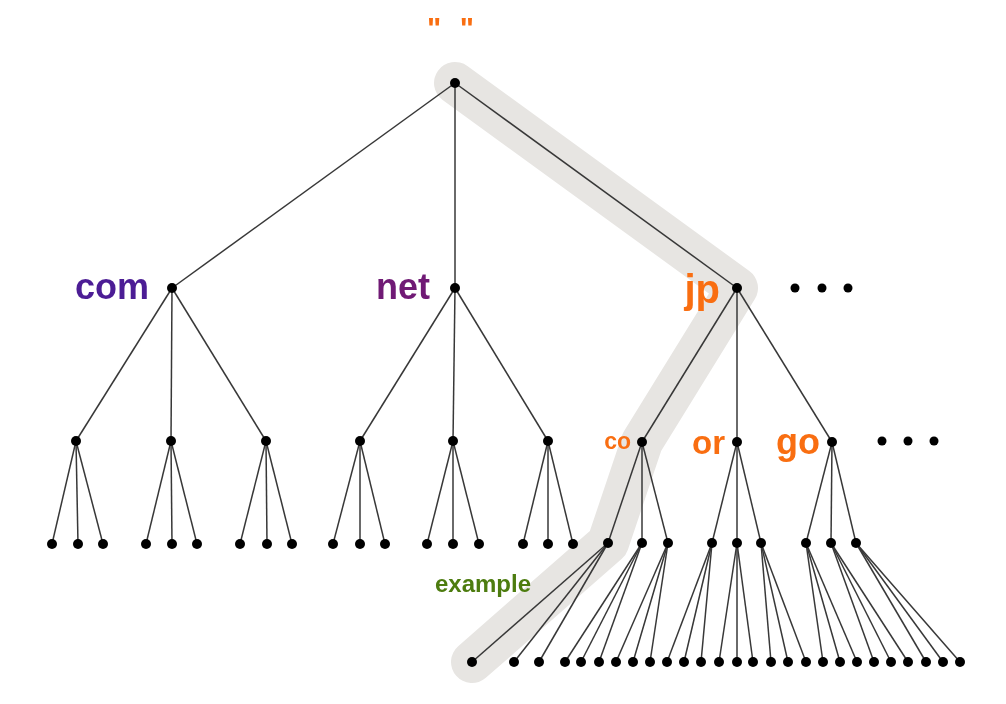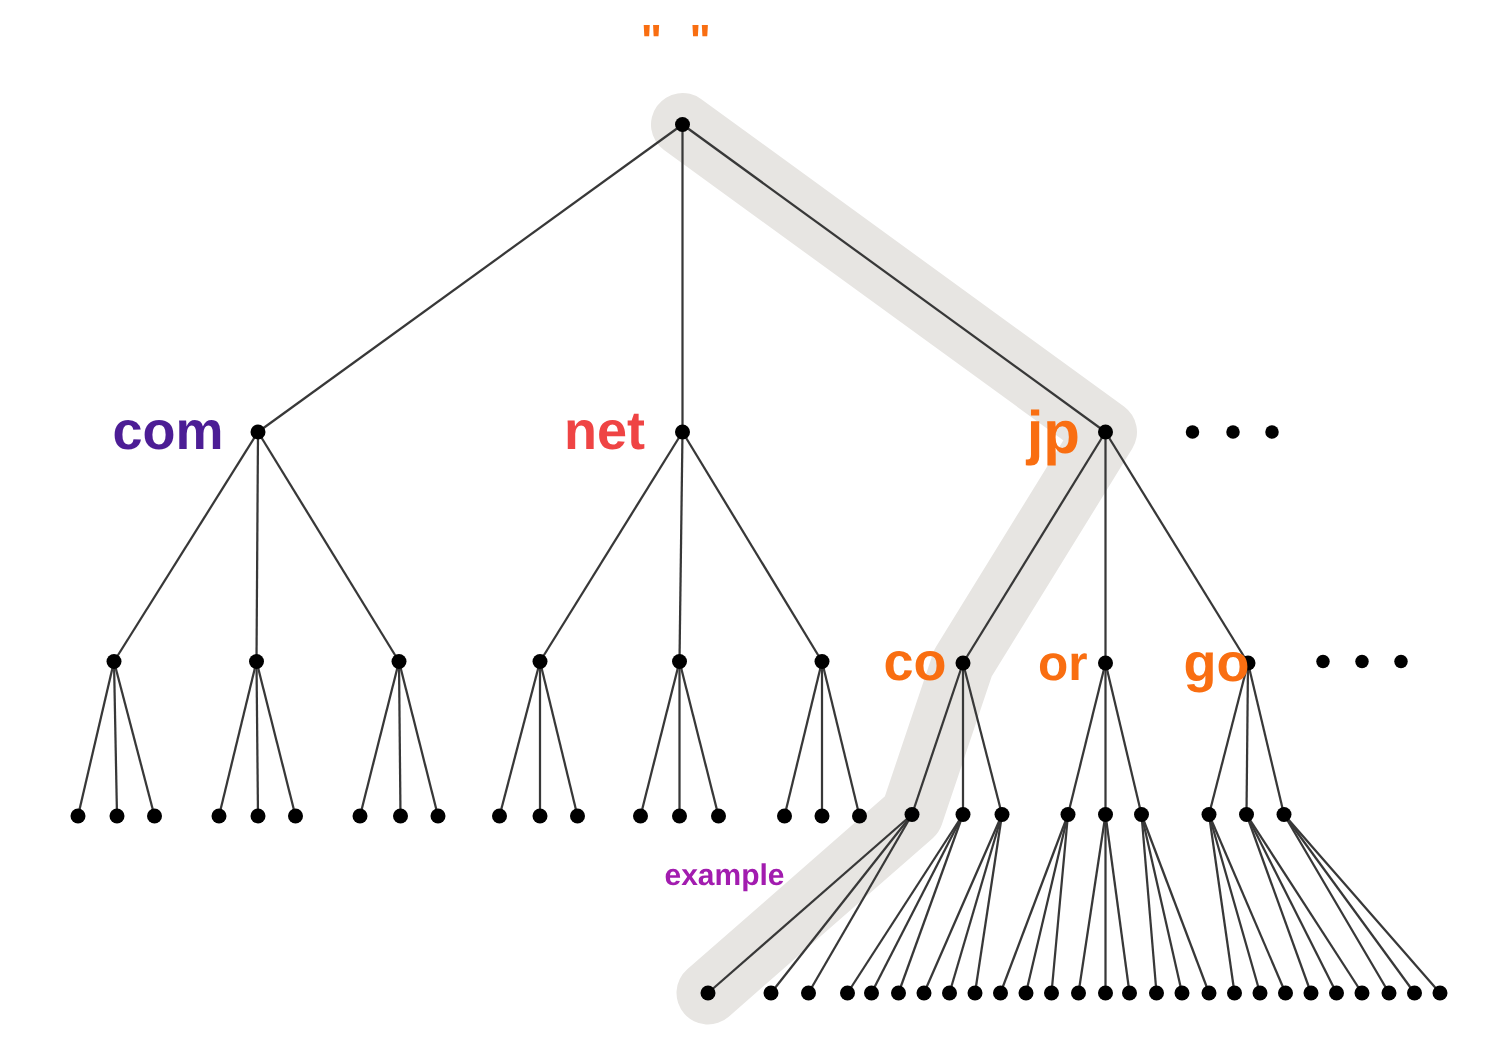--- a/index.html
+++ b/index.html
@@ -167,19 +167,19 @@
       <circle cx="795" cy="288" r="4.5" fill="#000000"></circle>
       <circle cx="822" cy="288" r="4.5" fill="#000000"></circle>
       <circle cx="848" cy="288" r="4.5" fill="#000000"></circle>
       <circle cx="882" cy="441" r="4.5" fill="#000000"></circle>
       <circle cx="908" cy="441" r="4.5" fill="#000000"></circle>
       <circle cx="934" cy="441" r="4.5" fill="#000000"></circle>
     </svg>
 
   <span class="tree-label" style="left: 453px; top: 28px; color: rgb(249, 110, 17); font-size: 30px; letter-spacing: 5px; transform: translate(-50%, -50%);">" "</span>
   <span class="tree-label" style="left: 149px; top: 287px; color: #4c1d95; font-size: 36px; transform: translate(-100%, -50%);">com</span>
-  <span class="tree-label" style="left: 430px; top: 287px; color: #ef4444; font-size: 36px; transform: translate(-100%, -50%);">net</span>
+  <span class="tree-label" style="left: 430px; top: 287px; color: #701a75; font-size: 36px; transform: translate(-100%, -50%);">net</span>
   <span class="tree-label" style="left: 720px; top: 289px; color: rgb(249, 110, 17); font-size: 40px; transform: translate(-100%, -50%);">jp</span>
-  <span class="tree-label" style="left: 631px; top: 441px; color: rgb(249, 110, 17); font-size: 36px; transform: translate(-100%, -50%);">co</span>
+  <span class="tree-label" style="left: 631px; top: 441px; color: rgb(249, 110, 17); font-size: 23px; transform: translate(-100%, -50%);">co</span>
   <span class="tree-label" style="left: 725px; top: 442px; color: rgb(249, 110, 17); font-size: 33px; transform: translate(-100%, -50%);">or</span>
-  <span class="tree-label" style="left: 820px; top: 442px; color: rgb(249, 110, 17); font-size: 36px; transform: translate(-100%, -50%); margin-left: 13px;">go</span>
-  <span class="tree-label" style="left: 483px; top: 584px; color: #a21caf; font-size: 20px; transform: translate(-50%, -50%);">example</span>
+  <span class="tree-label" style="left: 820px; top: 442px; color: rgb(249, 110, 17); font-size: 36px; transform: translate(-100%, -50%);">go</span>
+  <span class="tree-label" style="left: 483px; top: 584px; color: #4d7c0f; font-size: 24px; transform: translate(-50%, -50%);">example</span>
 </div>
 
 </body></html>

